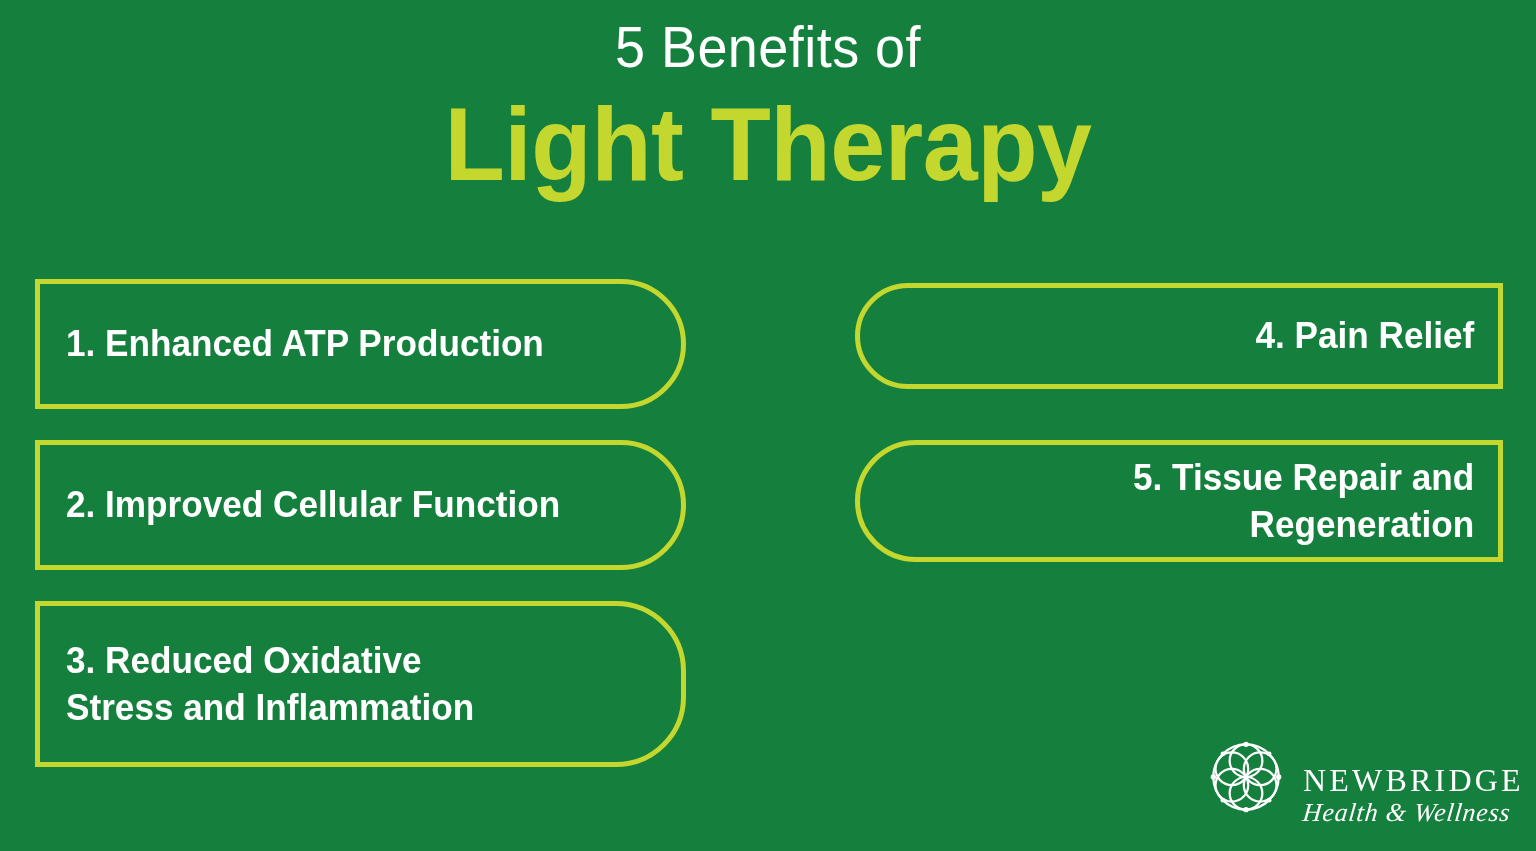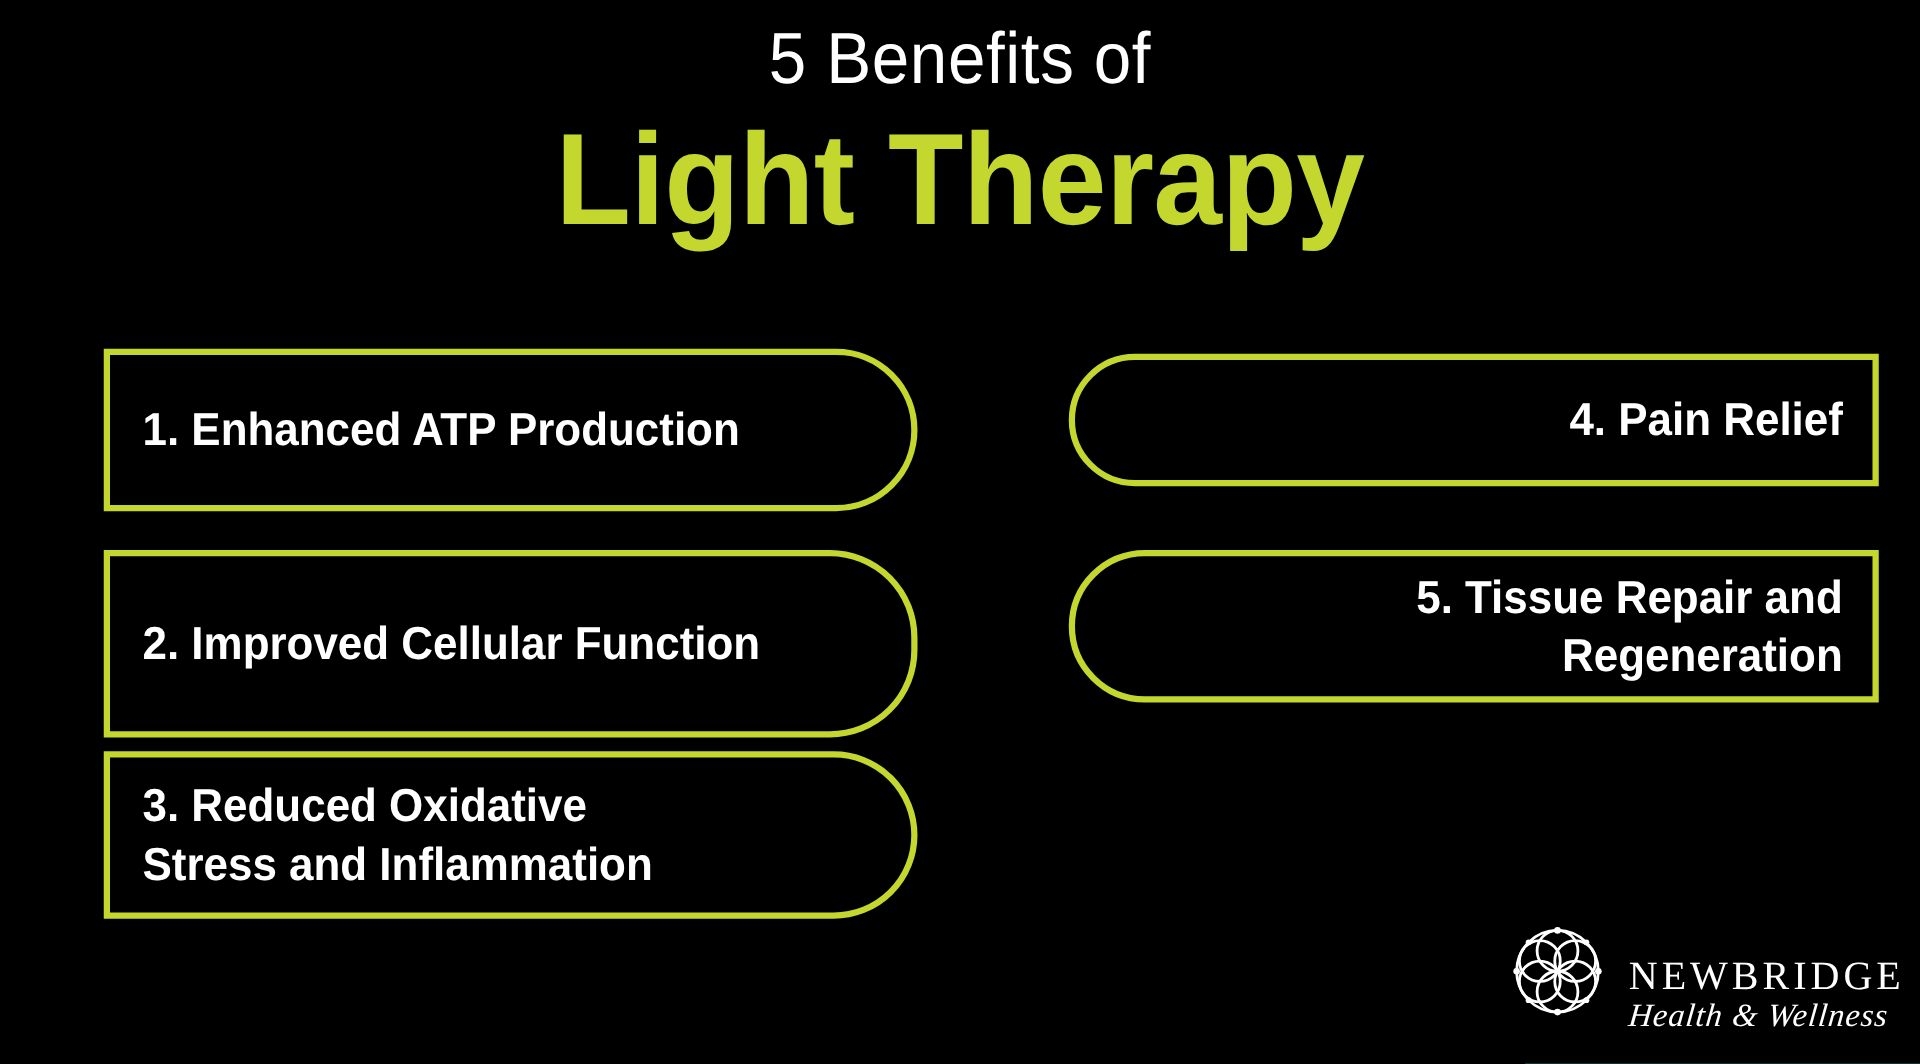--- a/index.html
+++ b/index.html
@@ -13,21 +13,21 @@
     overflow: hidden;
     background: #23adb0;
     font-family: "Liberation Sans", sans-serif;
     -webkit-font-smoothing: antialiased;
   }
 
   .poster {
     position: relative;
     width: 1536px;
     height: 851px;
-    background: #000000;
+    background: #15803d;
     overflow: hidden;
   }
 
   
   .title-block {
     position: absolute;
     left: 0;
     top: 18px;
     width: 1536px;
     text-align: center;
@@ -64,34 +64,33 @@
     display: flex;
     align-items: center;
   }
   .box-left {
     left: 35px;
     width: 651px;
     border-radius: 0 70px 70px 0;
     justify-content: flex-start;
     padding-left: 26px;
     padding-right: 60px;
-    margin-left: 48px;
   }
   .box-right {
     left: 855px;
     width: 648px;
     border-radius: 70px 0 0 70px;
     justify-content: flex-end;
     padding-right: 24px;
     padding-left: 70px;
   }
 
   .box-1 { top: 279px; height: 130px; }
-  .box-2 { top: 440px; height: 150px; }
-  .box-3 { top: 601px; height: 134px; }
+  .box-2 { top: 440px; height: 130px; }
+  .box-3 { top: 601px; height: 166px; }
   .box-4 { top: 283px; height: 106px; }
   .box-5 { top: 440px; height: 122px; }
 
   .box-label {
     font-family: "Liberation Sans", sans-serif;
     font-weight: bold;
     font-size: 37px;
     line-height: 1.28;
     color: #ffffff;
     transform: scaleX(0.95);

